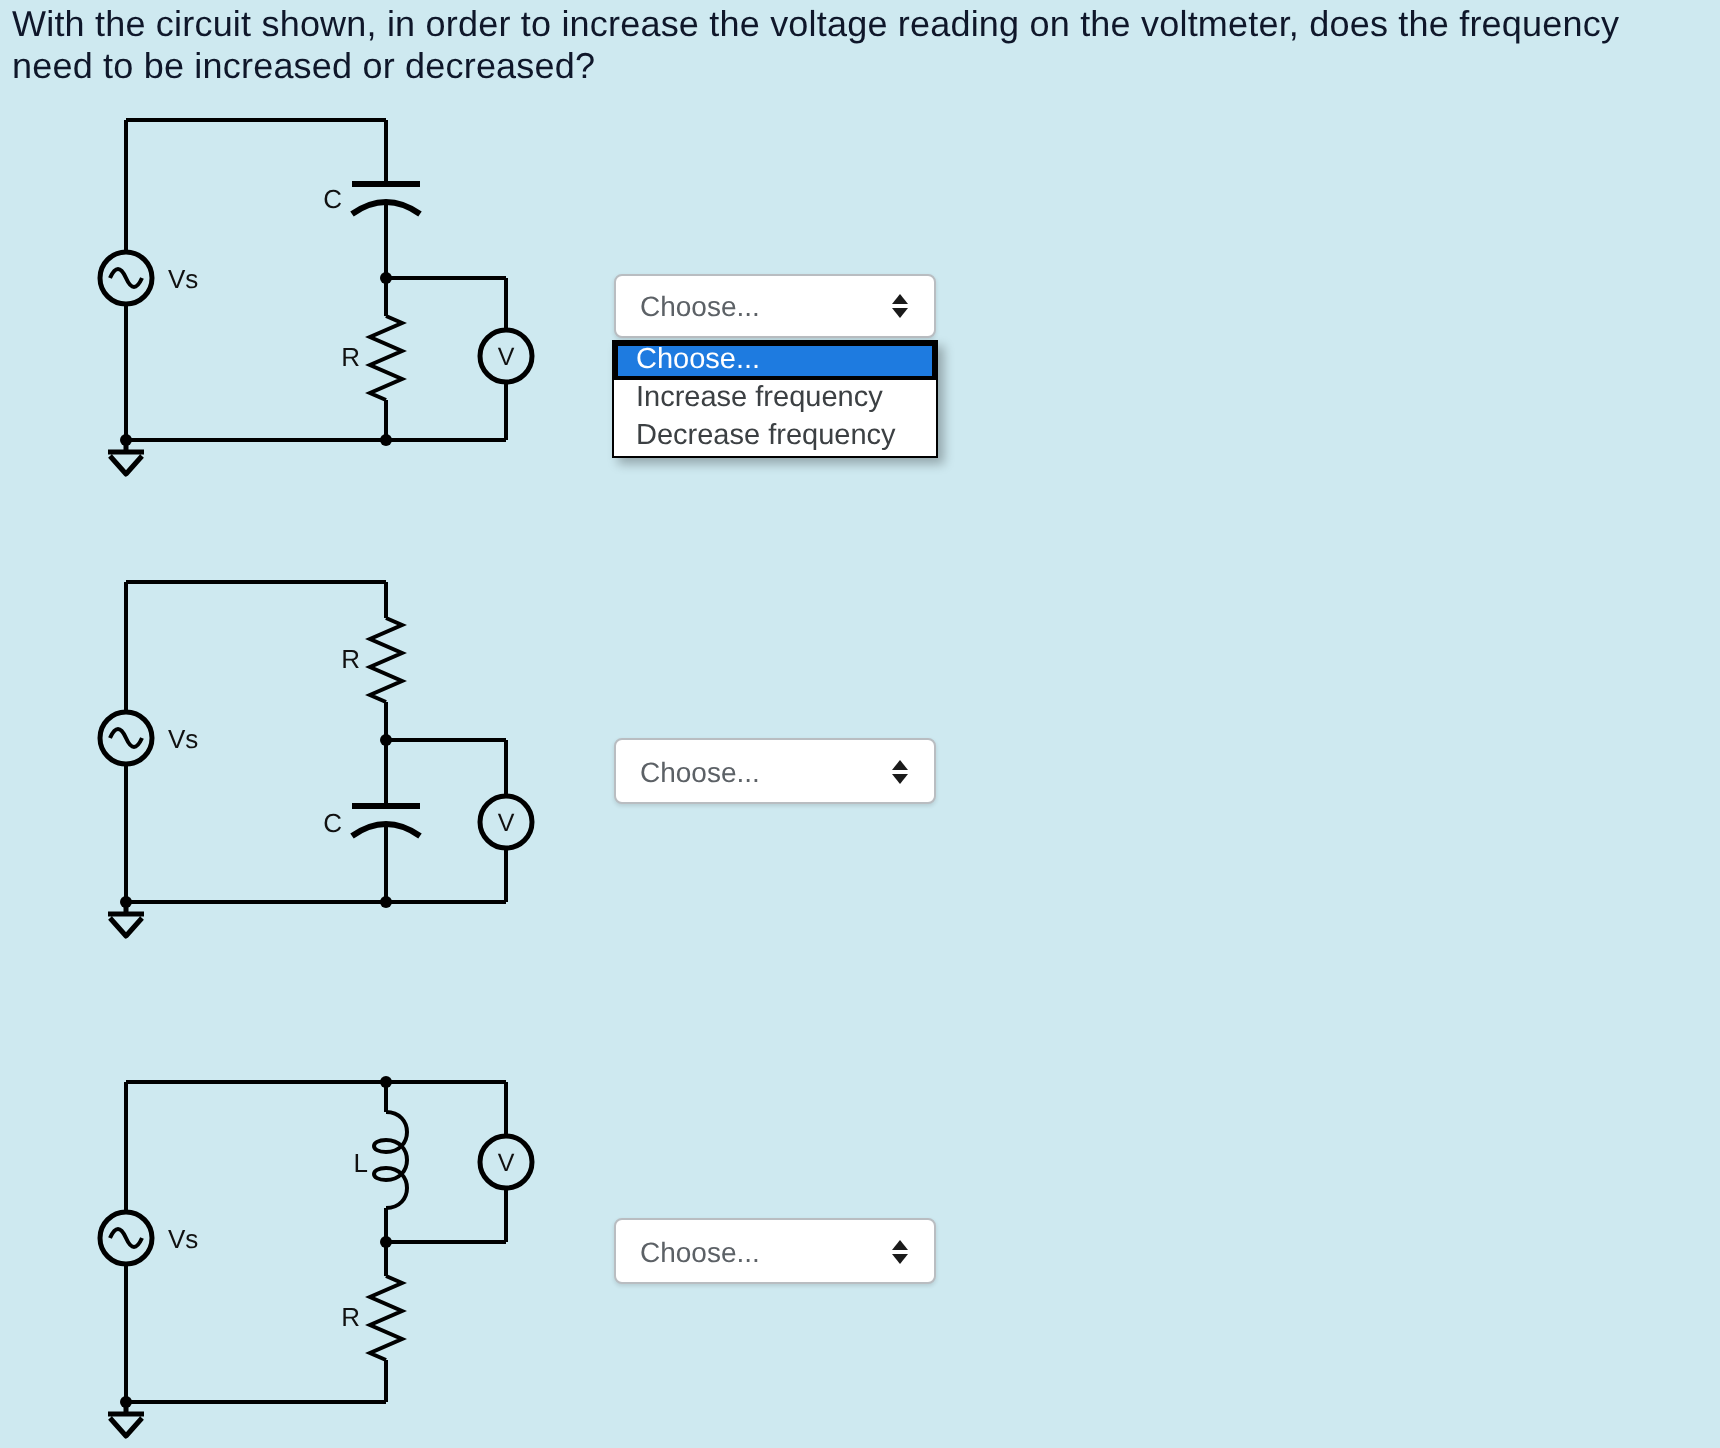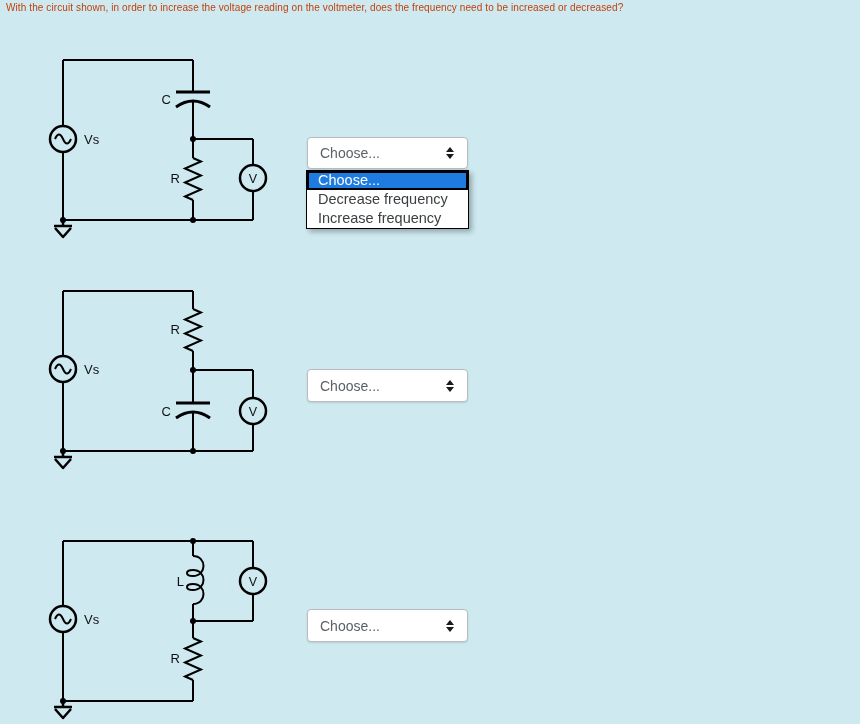--- a/index.html
+++ b/index.html
@@ -3,21 +3,21 @@
 <meta charset="utf-8">
 <style>
   html,body{margin:0;padding:0;}
   body{
     width:860px;height:724px;position:relative;overflow:hidden;
     background:#cee9f0;
     font-family:"Liberation Sans", sans-serif;
   }
   .question-text{
     position:absolute;left:6px;top:2px;width:848px;
-    font-size:10px;color:#c2410c;letter-spacing:0.1px;
+    font-size:18px;color:#0f172a;letter-spacing:0.1px;
   }
   svg.circuits{position:absolute;left:0;top:0;pointer-events:none;}
   svg text{font-family:"Liberation Sans",sans-serif;fill:#111;}
 
   .select-box{
     position:absolute;width:161px;height:32px;box-sizing:border-box;
     background:#ffffff;border:1px solid #b9bdc1;border-radius:4px;
     box-shadow:0 1px 2px rgba(0,0,0,0.12);
     display:flex;align-items:center;cursor:default;
   }
@@ -114,22 +114,22 @@
 <div class="select-box" style="left:307px;top:137px;">
   <span class="value">Choose...</span>
   <span class="spinner">
     <span class="tri-up"></span>
       <span class="tri-down"></span>
   </span>
 </div>
 
 <div class="select-list">
   <div class="option highlighted">Choose...</div>
+  <div class="option">Increase frequency</div>
   <div class="option">Decrease frequency</div>
-  <div class="option">Increase frequency</div>
 </div>
 
 <div class="select-box" style="left:307px;top:369px;height:33px;">
   <span class="value">Choose...</span>
   <span class="spinner">
     <span class="tri-up"></span>
       <span class="tri-down"></span>
   </span>
 </div>
 

